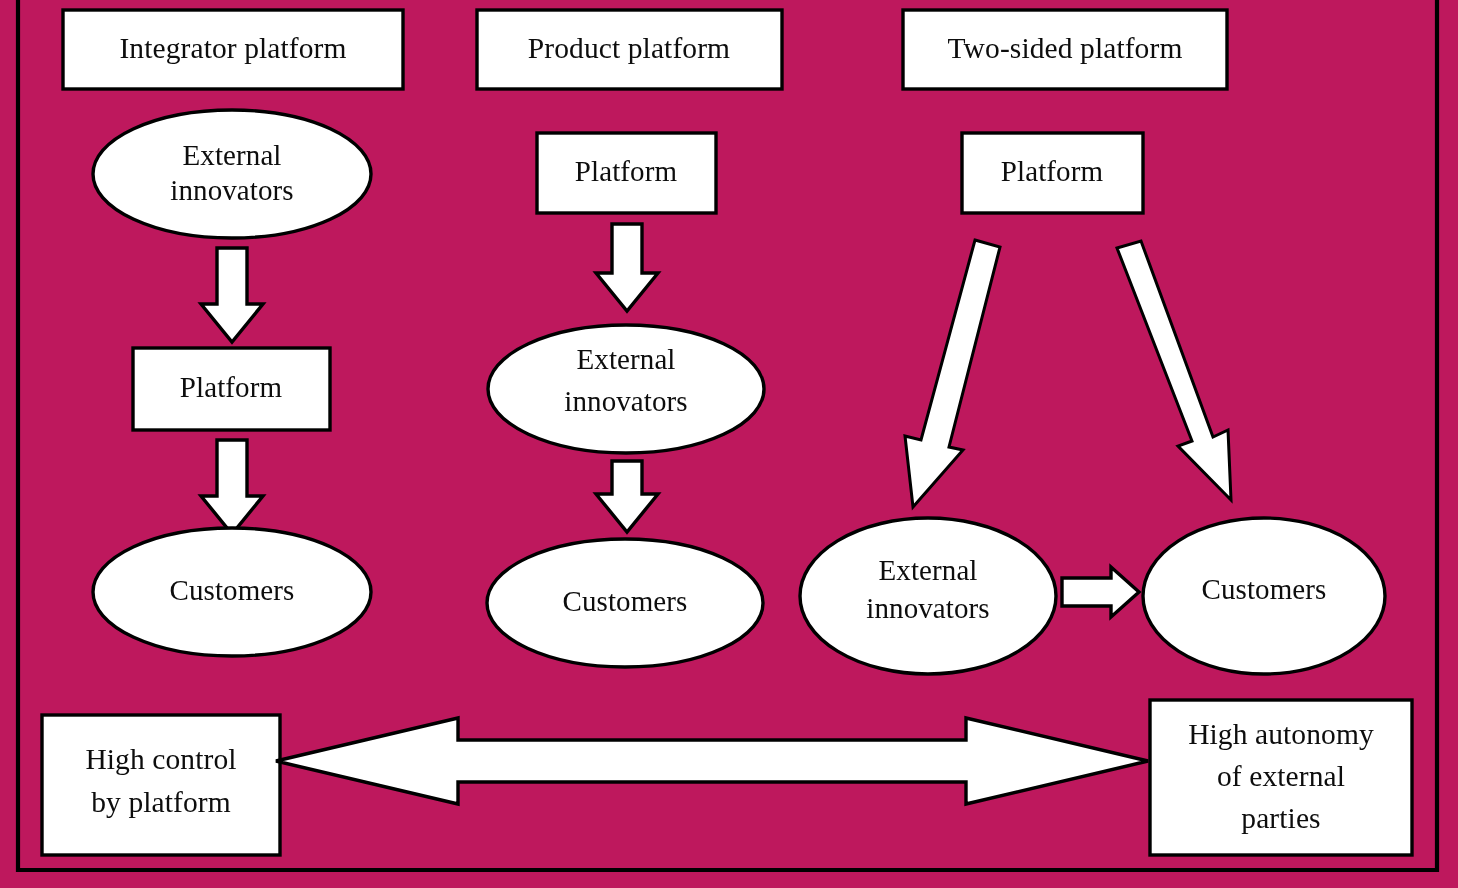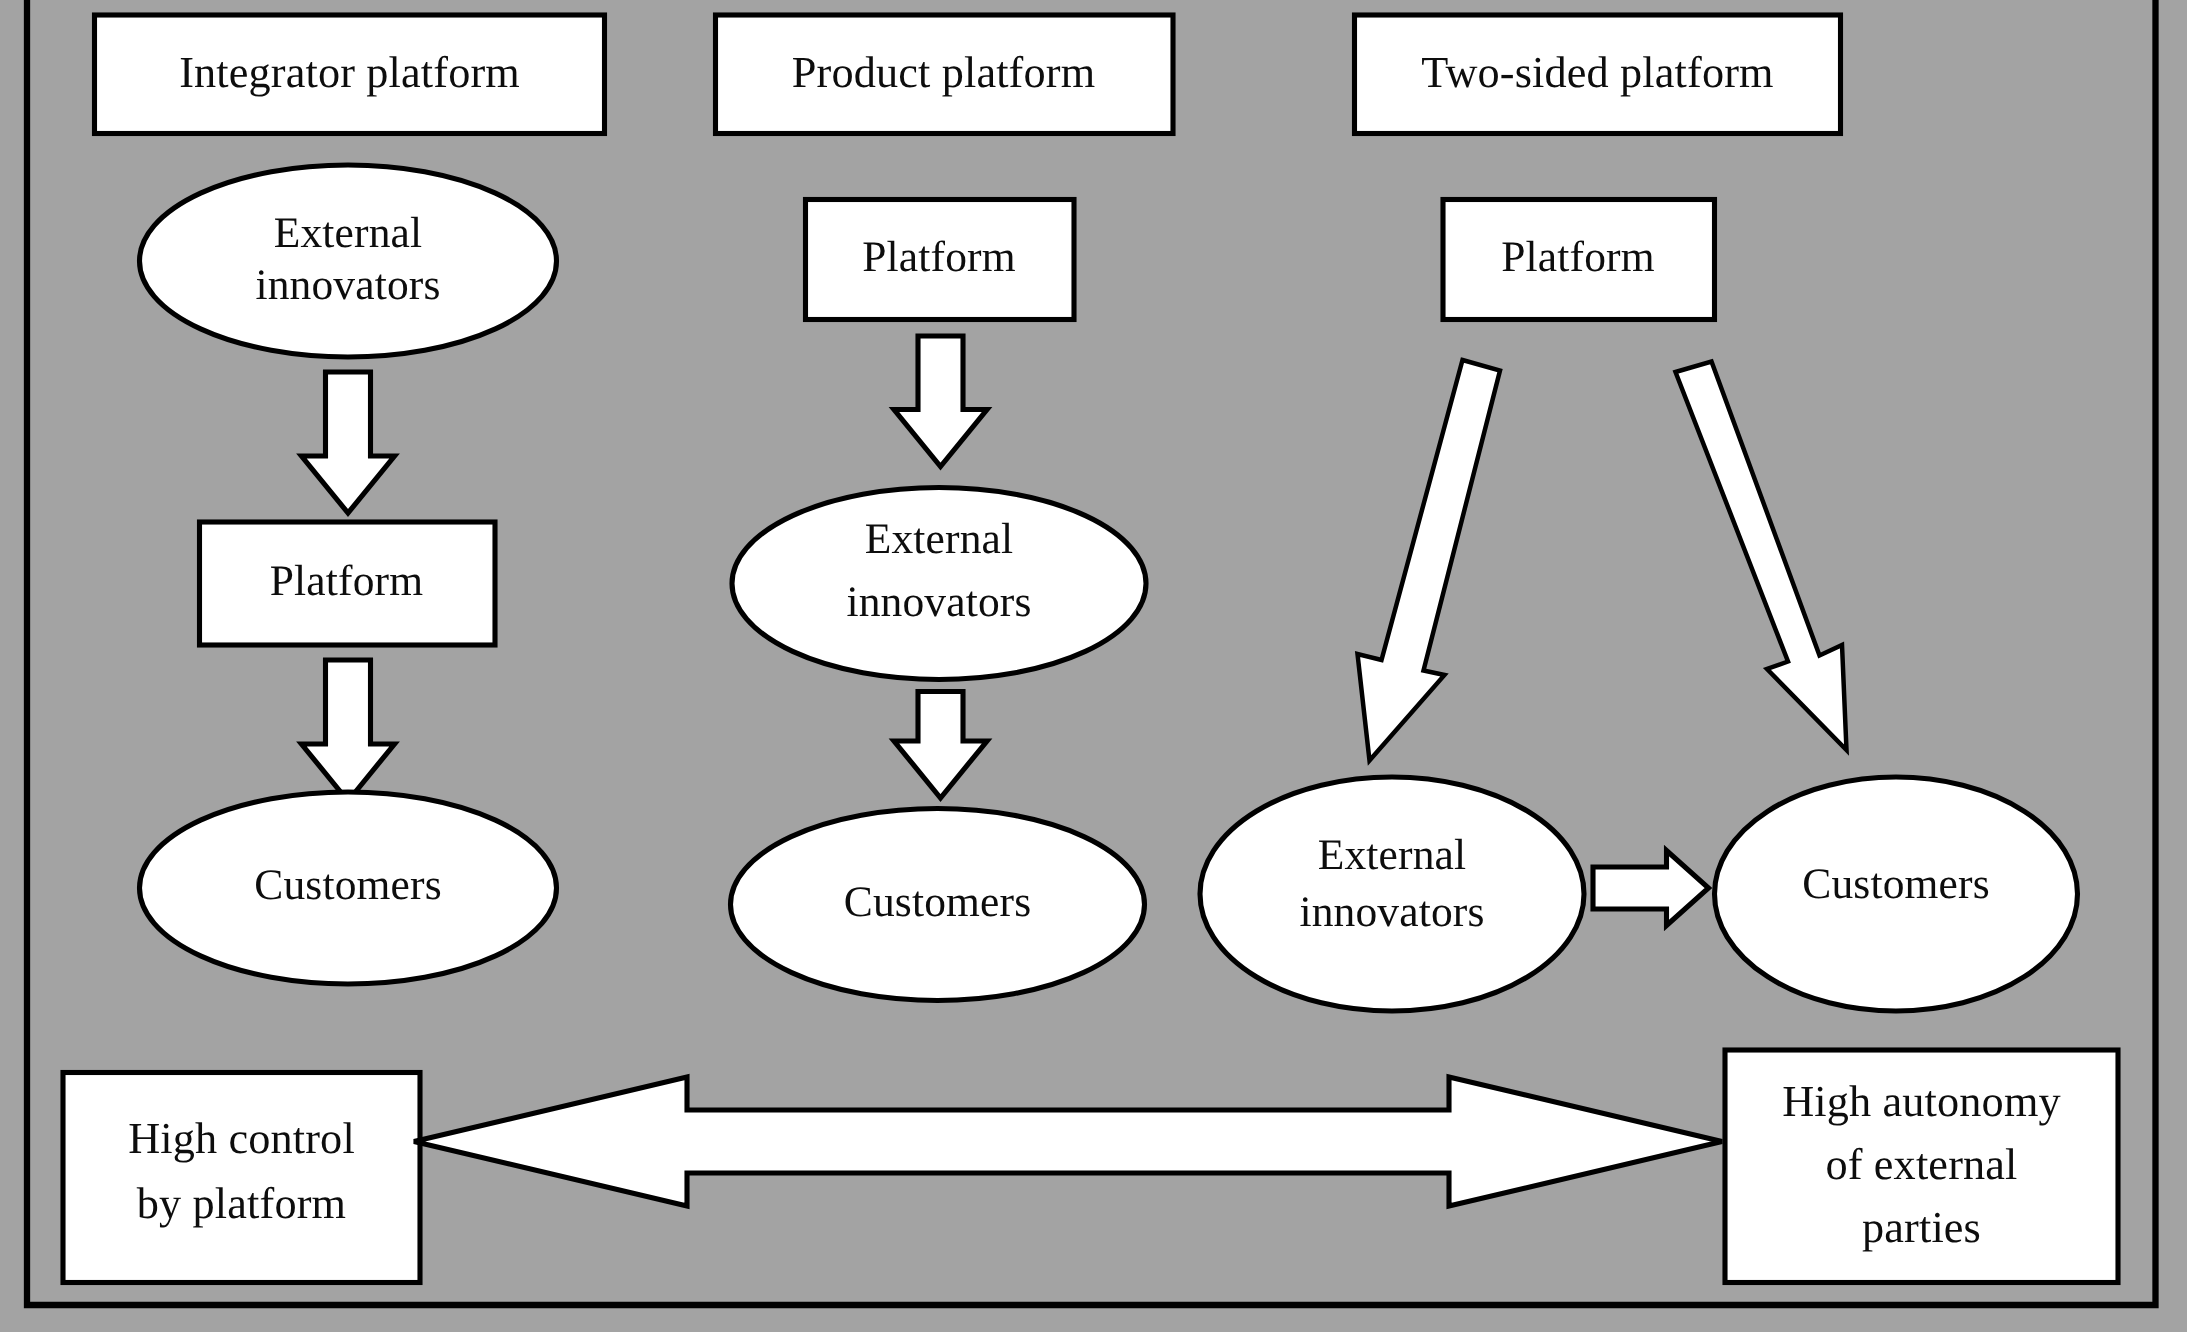--- a/index.html
+++ b/index.html
@@ -10,21 +10,21 @@
   body {
     width: 1458px;
     height: 888px;
     font-family: "Liberation Serif", "DejaVu Serif", serif;
     overflow: hidden;
   }
   #stage {
     position: relative;
     width: 1458px;
     height: 888px;
-    background: #a3a3a3;
+    background: #be185d;
   }
   #diagram {
     position: absolute;
     left: 0;
     top: 0;
     width: 1458px;
     height: 888px;
   }
   .shape-stroke {
     fill: #ffffff;

